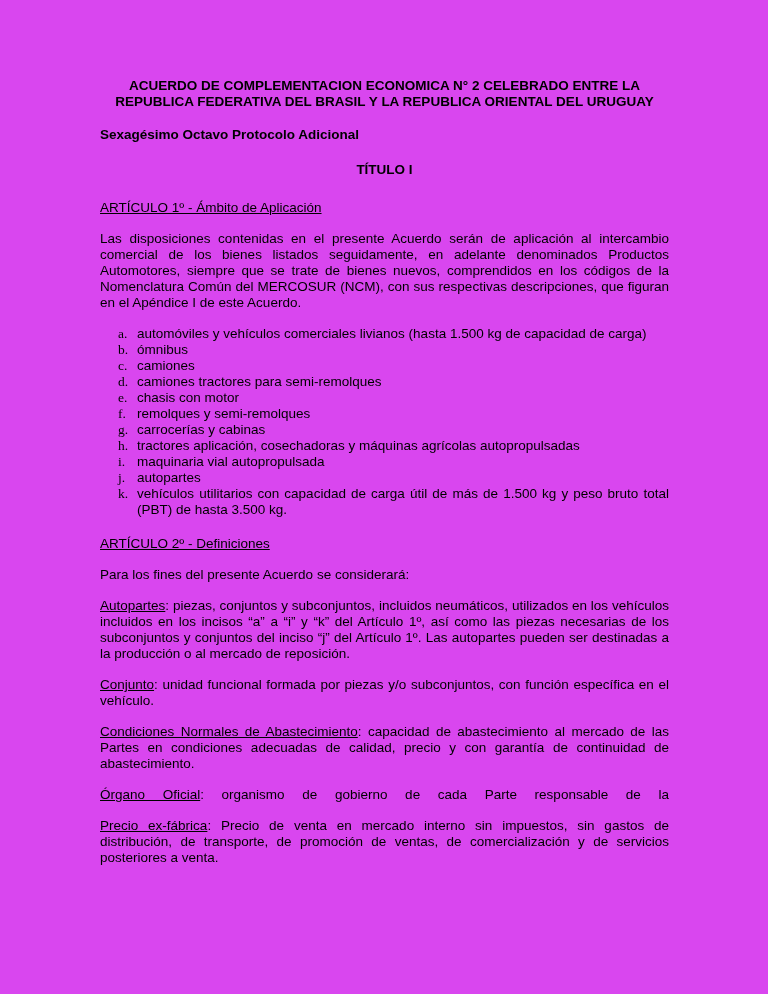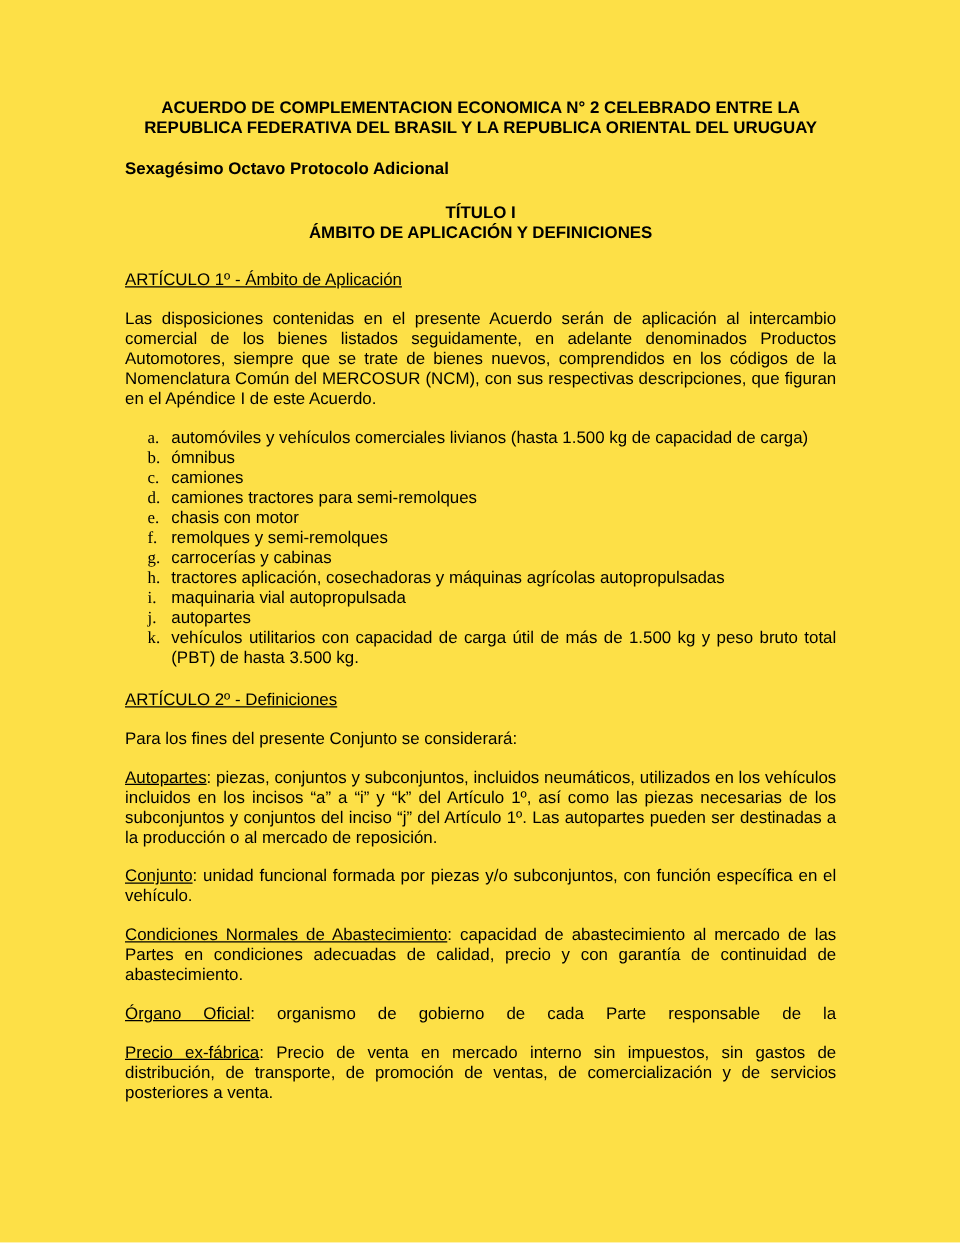--- a/index.html
+++ b/index.html
@@ -1,21 +1,21 @@
 <!DOCTYPE html>
 <html><head>
 <meta charset="utf-8">
 <style>
   html, body { margin: 0; padding: 0; background: #ffffff; }
   .page {
     width: 768px;
     height: 994px;
     box-sizing: border-box;
     padding: 78px 99px 20px 100px;
-    background: #fde047;
+    background: #d946ef;
     font-family: "Liberation Sans", "DejaVu Sans", sans-serif;
     font-size: 13.5px;
     line-height: 16px;
     color: #000000;
     overflow: hidden;
   }
   .doc-title {
     font-size: 13.5px;
     line-height: 16px;
     font-weight: bold;
@@ -64,21 +64,20 @@
 <body>
 
 <div class="page">
 
   <h1 class="doc-title">ACUERDO DE COMPLEMENTACION ECONOMICA N° 2 CELEBRADO ENTRE LA REPUBLICA FEDERATIVA DEL BRASIL Y LA REPUBLICA ORIENTAL DEL URUGUAY</h1>
 
   <p class="protocol">Sexagésimo Octavo Protocolo Adicional</p>
 
   <div class="titulo-block">
     <p>TÍTULO I</p>
-    <p>ÁMBITO DE APLICACIÓN Y DEFINICIONES</p>
   </div>
 
   <p class="article-heading"><span class="underline">ARTÍCULO 1º - Ámbito de Aplicación</span></p>
 
   <p class="par">Las disposiciones contenidas en el presente Acuerdo serán de aplicación al intercambio comercial de los bienes listados seguidamente, en adelante denominados Productos Automotores, siempre que se trate de bienes nuevos, comprendidos en los códigos de la Nomenclatura Común del MERCOSUR (NCM), con sus respectivas descripciones, que figuran en el Apéndice I de este Acuerdo.</p>
 
   <ol class="item-list">
     <li><span class="marker">a.</span><span>automóviles y vehículos comerciales livianos (hasta 1.500 kg de capacidad de carga)</span></li>
     <li><span class="marker">b.</span><span>ómnibus</span></li>
     <li><span class="marker">c.</span><span>camiones</span></li>
@@ -87,21 +86,21 @@
     <li><span class="marker">f.</span><span>remolques y semi-remolques</span></li>
     <li><span class="marker">g.</span><span>carrocerías y cabinas</span></li>
     <li><span class="marker">h.</span><span>tractores aplicación, cosechadoras y máquinas agrícolas autopropulsadas</span></li>
     <li><span class="marker">i.</span><span>maquinaria vial autopropulsada</span></li>
     <li><span class="marker">j.</span><span>autopartes</span></li>
     <li><span class="marker">k.</span><span>vehículos utilitarios con capacidad de carga útil de más de 1.500 kg y peso bruto total (PBT) de hasta 3.500 kg.</span></li>
   </ol>
 
   <p class="article-heading article2-heading"><span class="underline">ARTÍCULO 2º - Definiciones</span></p>
 
-  <p class="par">Para los fines del presente Conjunto se considerará:</p>
+  <p class="par">Para los fines del presente Acuerdo se considerará:</p>
 
   <p class="def"><span class="underline">Autopartes</span><span>: piezas, conjuntos y subconjuntos, incluidos neumáticos, utilizados en los vehículos incluidos en los incisos “a” a “i” y “k” del Artículo 1º, así como las piezas necesarias de los subconjuntos y conjuntos del inciso “j” del Artículo 1º. Las autopartes pueden ser destinadas a la producción o al mercado de reposición.</span></p>
 
   <p class="def"><span class="underline">Conjunto</span><span>: unidad funcional formada por piezas y/o subconjuntos, con función específica en el vehículo.</span></p>
 
   <p class="def"><span class="underline">Condiciones Normales de Abastecimiento</span><span>: capacidad de abastecimiento al mercado de las Partes en condiciones adecuadas de calidad, precio y con garantía de continuidad de abastecimiento.</span></p>
 
   <p class="def def-last"><span class="underline">Órgano Oficial</span><span>: organismo de gobierno de cada Parte responsable de la</span></p>
 
   <p class="def"><span class="underline">Precio ex-fábrica</span><span>: Precio de venta en mercado interno sin impuestos, sin gastos de distribución, de transporte, de promoción de ventas, de comercialización y de servicios posteriores a venta.</span></p>

